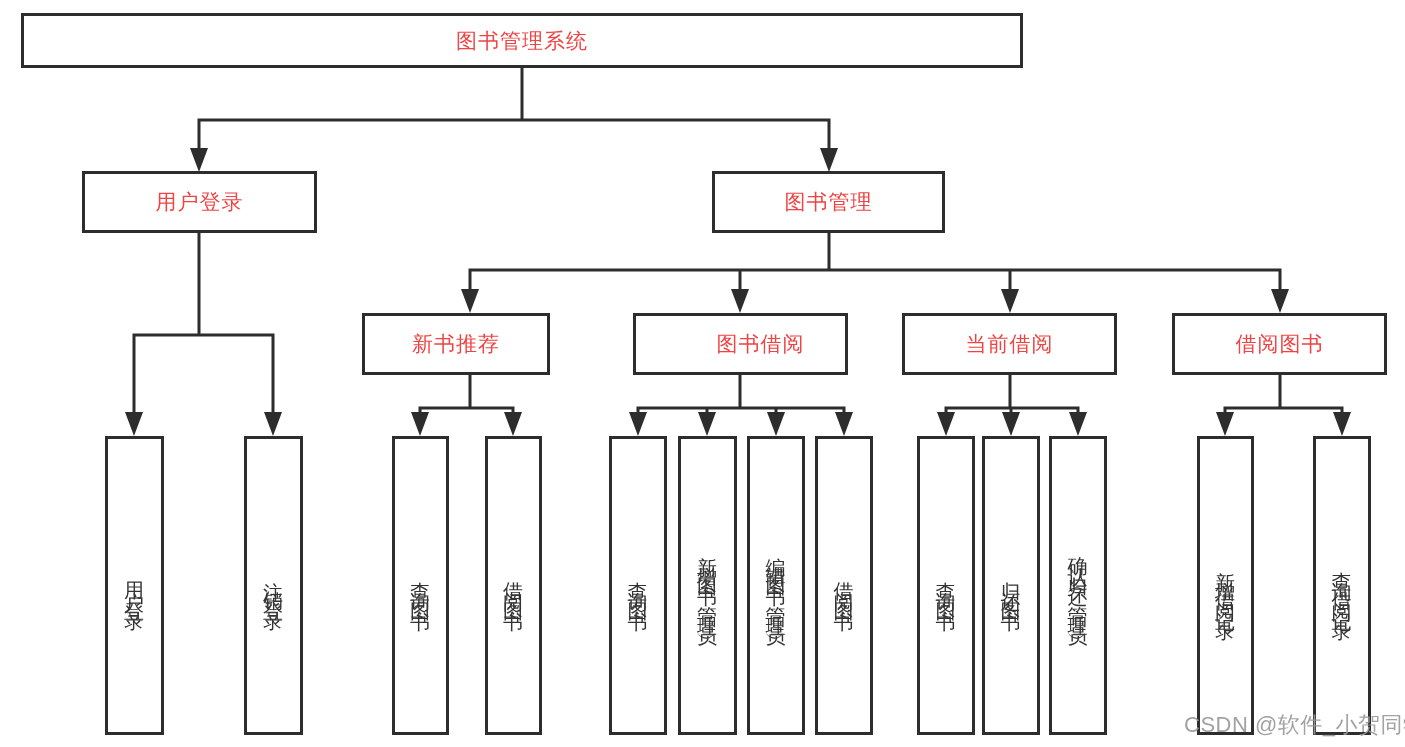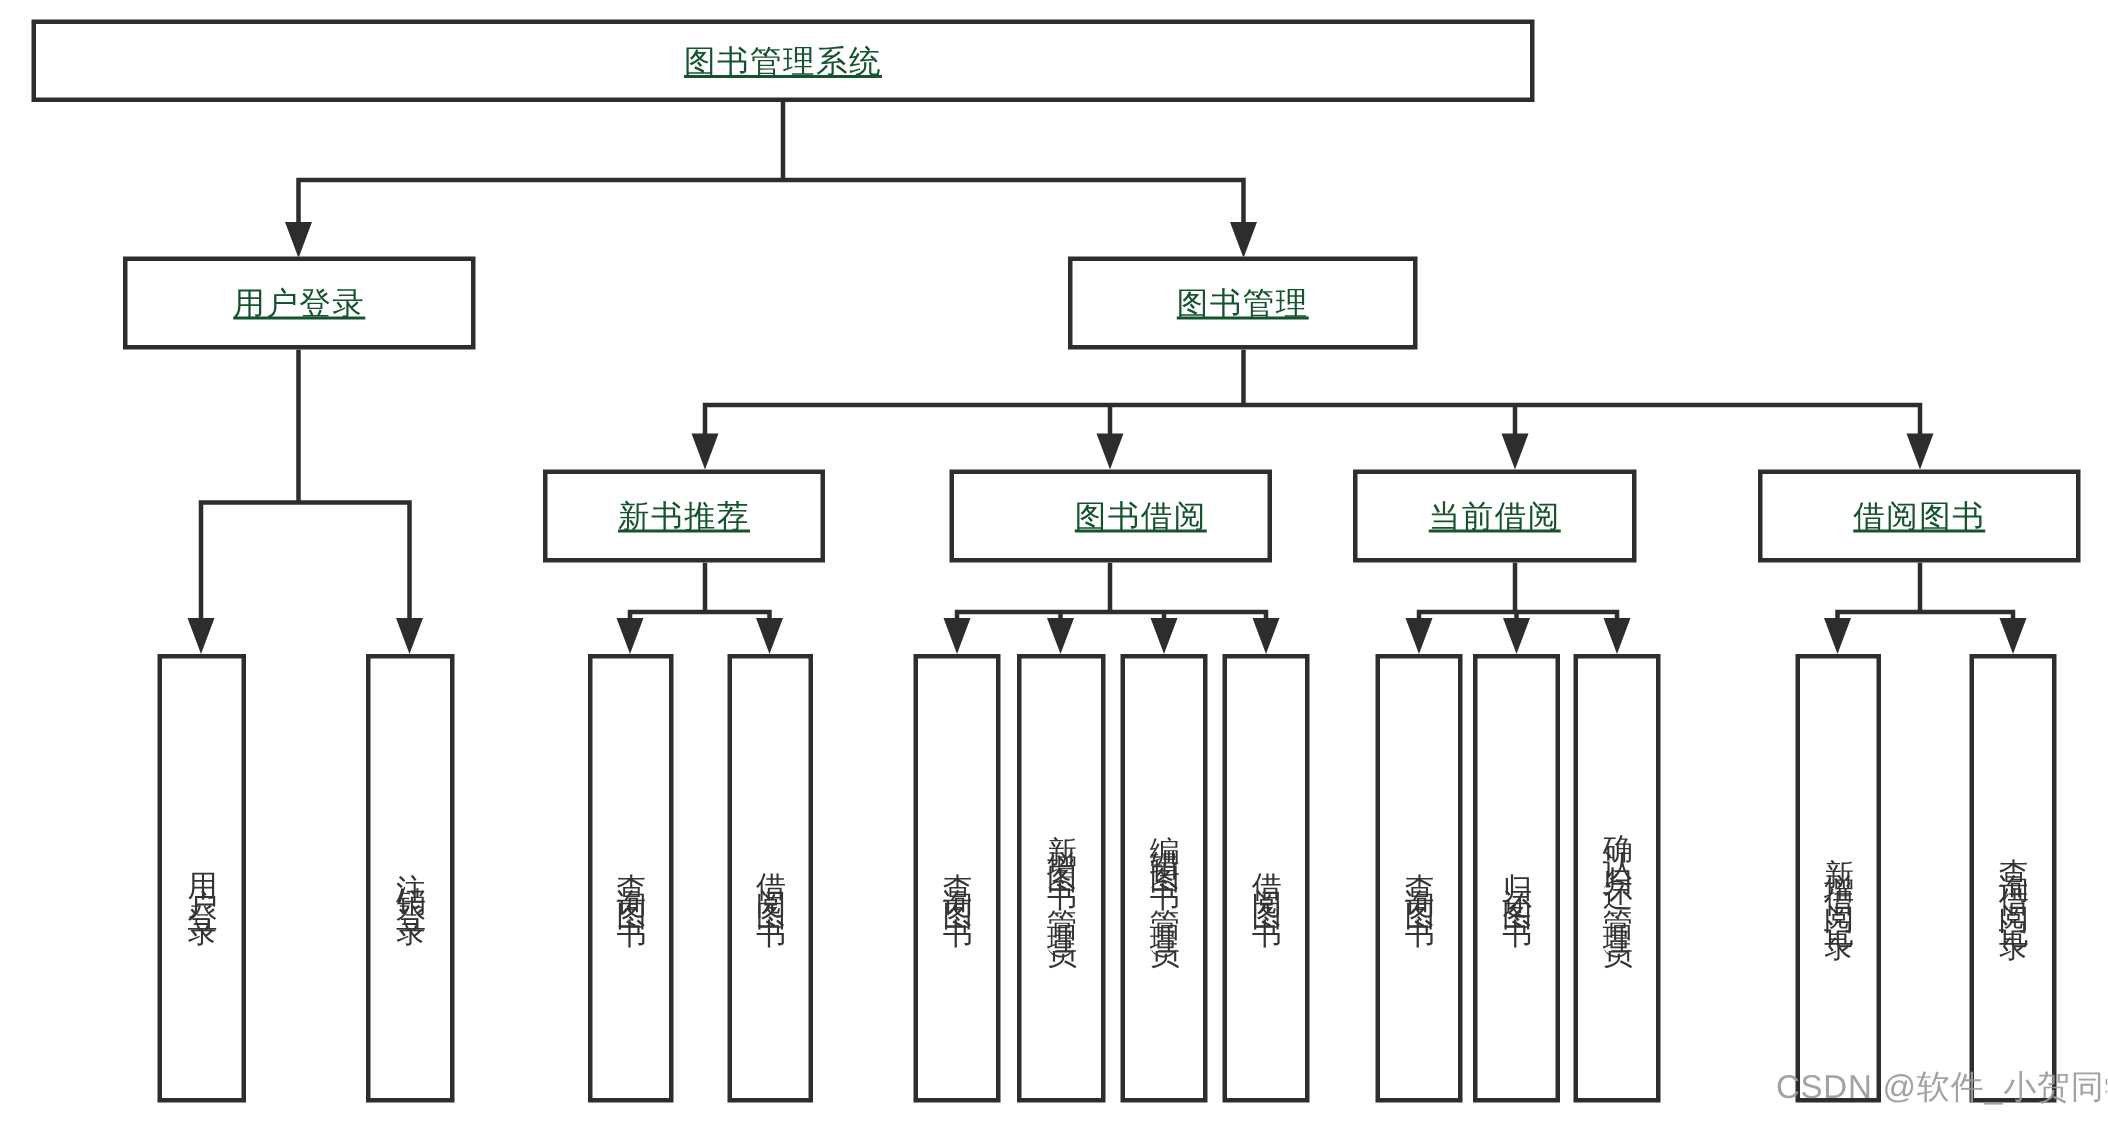--- a/index.html
+++ b/index.html
@@ -24,39 +24,38 @@
     background: #ffffff;
     display: flex;
     align-items: center;
     justify-content: center;
     z-index: 2;
   }
   .node .h-label {
     font-size: 21px;
     letter-spacing: 1px;
     white-space: nowrap;
-    color: #14532d;
-    text-decoration: underline;
+    color: #ef4444;
   }
   .leaf .v-label {
     writing-mode: vertical-rl;
     text-orientation: mixed;
     font-size: 20px;
     line-height: 1;
     letter-spacing: 10px;
     color: #333333;
     white-space: nowrap;
   }
   
   .root          { left: 21px;   top: 13px;  width: 1002px; height: 55px; }
   .n-user-login  { left: 82px;   top: 171px; width: 235px;  height: 62px; }
   .n-book-mgmt   { left: 712px;  top: 171px; width: 233px;  height: 62px; }
   .n-new-book    { left: 362px;  top: 313px; width: 188px;  height: 62px; }
   .n-book-borrow { left: 633px;  top: 313px; width: 215px;  height: 62px; padding-left: 40px; }
-  .n-cur-borrow  { left: 902px;  top: 313px; width: 189px;  height: 62px; }
+  .n-cur-borrow  { left: 902px;  top: 313px; width: 215px;  height: 62px; }
   .n-borrow-rec  { left: 1172px; top: 313px; width: 215px;  height: 62px; }
   .leaf { top: 436px; height: 299px; }
   .lf-1  { left: 105px;  width: 59px; }
   .lf-2  { left: 244px;  width: 59px; }
   .lf-3  { left: 392px;  width: 57px; }
   .lf-4  { left: 485px;  width: 57px; }
   .lf-5  { left: 609px;  width: 58px; }
   .lf-6  { left: 678px;  width: 59px; }
   .lf-7  { left: 747px;  width: 58px; }
   .lf-8  { left: 815px;  width: 58px; }

